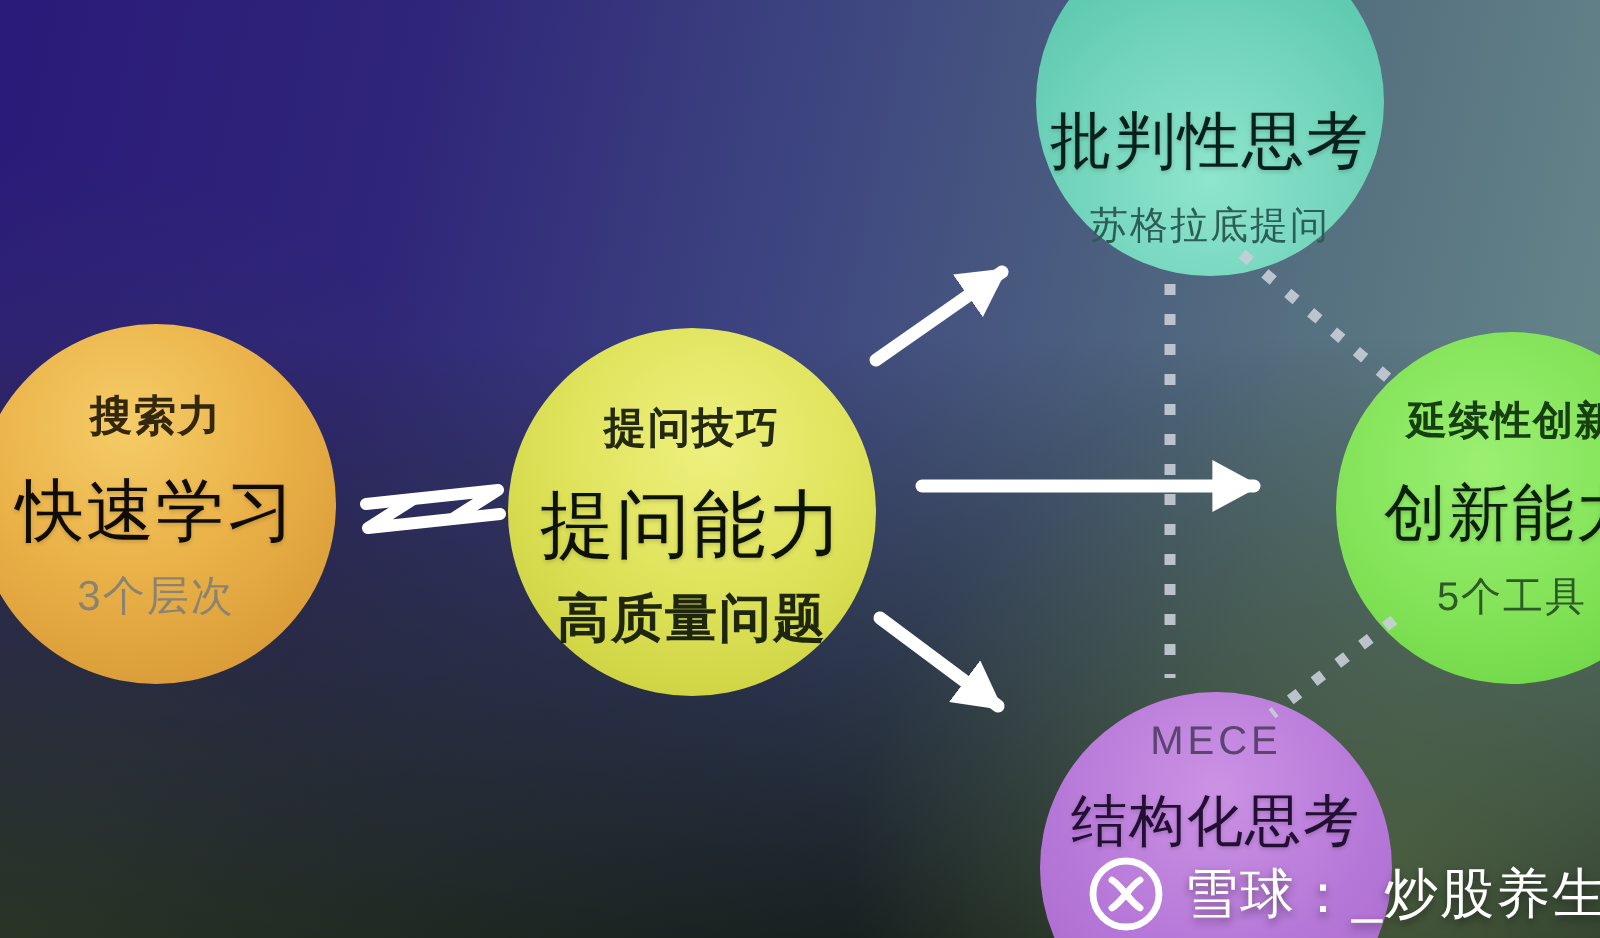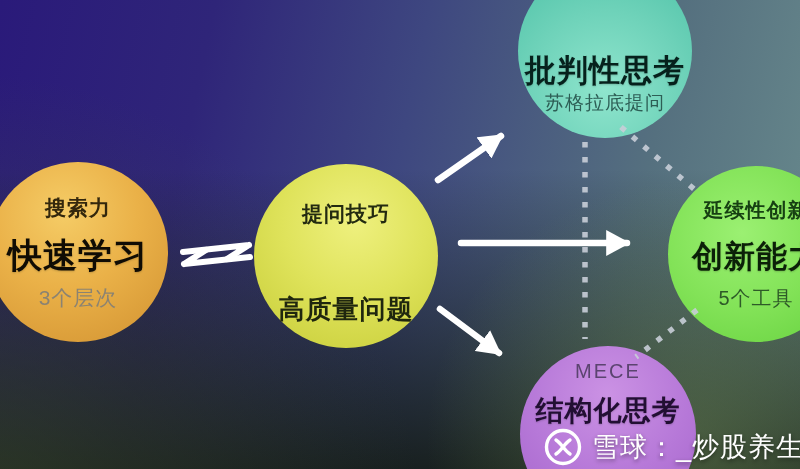--- a/index.html
+++ b/index.html
@@ -8,39 +8,39 @@
     font-family:"Liberation Sans",sans-serif;
     background-color:#3b4a6e;
     background-image:
       radial-gradient(circle at 86% 94%, rgba(125,155,92,0.42), rgba(125,155,92,0) 32%),
       radial-gradient(circle at -4% 112%, rgba(70,92,46,0.50), rgba(70,92,46,0) 46%),
       linear-gradient(to bottom, rgba(10,14,6,0) 36%, rgba(13,19,8,0.80) 100%),
       linear-gradient(102deg, #2a1a7a 0%, #2f2579 24%, #3e4780 48%, #55707f 76%, #6a8c8e 100%);
   }
   .node{position:absolute;border-radius:50%;}
   .nl{position:absolute;left:0;width:100%;text-align:center;letter-spacing:1px;white-space:nowrap;}
-  .nl-main{font-weight:700;text-shadow:0 1px 2px rgba(0,0,0,0.18);}
+  .nl-main{font-weight:400;text-shadow:0 1px 2px rgba(0,0,0,0.18);}
 
   #node-fast-learning{left:-12px;top:162px;width:180px;height:180px;
     background:radial-gradient(circle at 42% 28%, #f5cc66 0%, #eab148 45%, #db9e3a 78%, #cf9233 100%);}
   #node-fast-learning .nl-top {top:32px;font-size:21px;font-weight:600;color:#33270c;}
   #node-fast-learning .nl-main{top:71px;font-size:34px;color:#100c04;}
   #node-fast-learning .nl-sub {top:122px;font-size:21px;font-weight:500;color:#8b8372;}
 
   #node-questioning{left:254px;top:164px;width:184px;height:184px;
     background:radial-gradient(circle at 55% 32%, #eef07e 0%, #dfe35b 45%, #d0d545 78%, #bfc538 100%);}
   #node-questioning .nl-top {top:36px;font-size:21px;font-weight:600;color:#232a10;}
   #node-questioning .nl-main{top:74px;font-size:37px;color:#0c1206;}
   #node-questioning .nl-sub {top:128px;font-size:26px;font-weight:600;color:#1f260e;}
 
   #node-critical{left:518px;top:-36px;width:174px;height:174px;
     background:radial-gradient(circle at 50% 72%, #8fe5cd 0%, #6ed2b9 52%, #55c5ab 88%);}
   #node-critical .nl-top {top:50px;font-size:19px;font-weight:600;color:#123f37;}
   #node-critical .nl-main{top:86px;font-size:31px;color:#06211c;}
-  #node-critical .nl-sub {top:126px;font-size:19px;font-weight:500;color:#2d5e55;}
+  #node-critical .nl-sub {top:136px;font-size:19px;font-weight:500;color:#2d5e55;}
 
   #node-innovation{left:668px;top:166px;width:176px;height:176px;
     background:radial-gradient(circle at 42% 38%, #9bf072 0%, #82e257 52%, #6cd544 88%);}
   #node-innovation .nl-top {top:31px;font-size:20px;font-weight:600;color:#164012;}
   #node-innovation .nl-main{top:70px;font-size:31px;color:#0b2008;}
   #node-innovation .nl-sub {top:119px;font-size:20px;font-weight:500;color:#2e5a28;}
 
   #node-structured{left:520px;top:346px;width:176px;height:176px;
     background:radial-gradient(circle at 50% 28%, #cb92e4 0%, #b678d8 52%, #a868cd 88%);}
   #node-structured .nl-top {top:14px;font-size:20px;font-weight:400;color:#5b4470;letter-spacing:2px;}
@@ -56,20 +56,21 @@
 <body>
 
 <div class="node" id="node-fast-learning">
   <span class="nl nl-top">搜索力</span>
   <span class="nl nl-main">快速学习</span>
   <span class="nl nl-sub">3个层次</span>
 </div>
 
 <div class="node" id="node-questioning">
   <span class="nl nl-top">提问技巧</span>
+  <span class="nl nl-main">提问能力</span>
   <span class="nl nl-sub">高质量问题</span>
 </div>
 
 <div class="node" id="node-critical">
   <span class="nl nl-main">批判性思考</span>
   <span class="nl nl-sub">苏格拉底提问</span>
 </div>
 
 <div class="node" id="node-innovation">
   <span class="nl nl-top">延续性创新</span>

